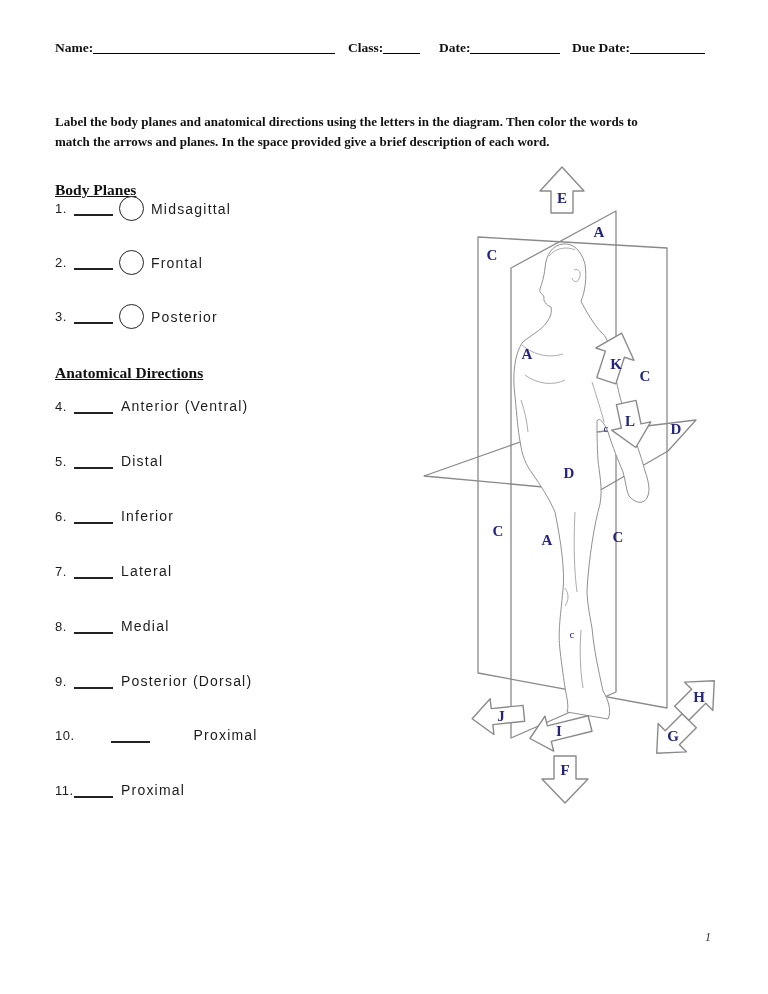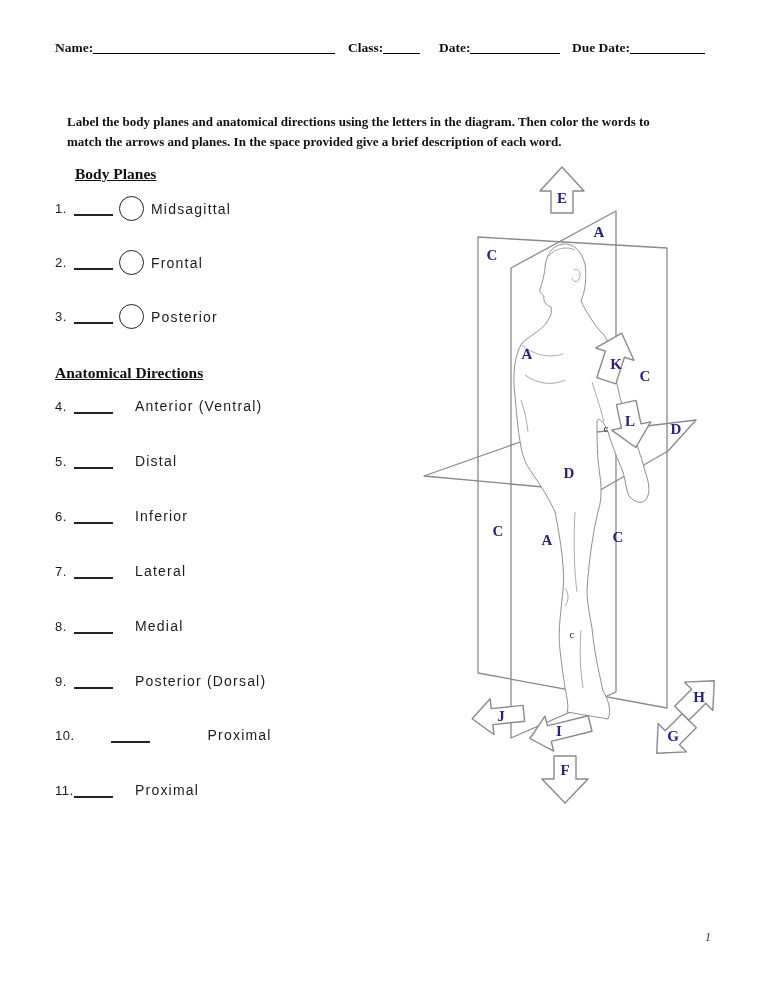--- a/index.html
+++ b/index.html
@@ -11,34 +11,34 @@
     padding-left:13px;
   }
   
   .hfield{ position:absolute; top:40px; font-weight:bold; font-size:13.5px; white-space:nowrap; }
   .blankline{ display:inline-block; border-bottom:1.4px solid #000; height:13px; vertical-align:-2px; }
   
   .title{ position:absolute; top:85px; left:0; width:100%; text-align:center;
           font-weight:bold; font-size:13.5px; text-decoration:underline; }
   .instructions{ position:absolute; top:112px; left:55px; width:665px;
           font-weight:bold; font-size:13px; line-height:20px; }
-  .instructions div{ white-space:nowrap;margin-left:12px; }
+  .instructions div{ white-space:nowrap; }
   
   .sechead{ position:absolute; left:55px; font-weight:bold; font-size:15.5px;
           text-decoration:underline; font-family:"Liberation Serif", serif; }
   
   .item{ position:absolute; left:55px; display:flex; align-items:center;
          font-family:"Liberation Sans", sans-serif; font-size:14px; color:#1c1c1c;
          letter-spacing:1.2px; }
   .item .num{ display:inline-block; min-width:19px; font-size:13px; letter-spacing:0.5px; }
   .item .wblank{ display:inline-block; width:39px; height:15px; border-bottom:2px solid #222; }
   .item .circle{ display:inline-block; width:25px; height:25px; border:1.6px solid #222;
                  border-radius:50%; margin:0 3px 0 6px; background:#fff; }
   .item .lbl{ margin-left:4px;text-align:right; }
-  .item.noc .lbl{ margin-left:22px; }
+  .item.noc .lbl{ margin-left:8px; }
   
   .diagram{ position:absolute; left:415px; top:160px; }
   .pagenum{ position:absolute; left:705px; top:930px; font-style:italic; font-size:12px; color:#333; }
   svg text{ font-family:"Liberation Serif", serif; }
   svg .biglbl{ font-size:15px; font-weight:bold; }
   svg .smalllbl{ font-size:11px; }
 </style>
 </head>
 <body>
 
@@ -56,21 +56,21 @@
   <div class="hfield" style="left:572px;">
     <span>Due Date:</span><span class="blankline" style="width:75px;"></span>
   </div>
 
 
   <div class="instructions">
     <div>Label the body planes and anatomical directions using the letters in the diagram. Then color the words to</div>
     <div>match the arrows and planes. In the space provided give a brief description of each word.</div>
   </div>
 
-  <div class="sechead" style="top:165px;margin-left:20px;">Body Planes</div>
+  <div class="sechead" style="top:181px;">Body Planes</div>
 
   <div class="item" style="top:196px;">
     <span class="num">1.</span>
       <span class="wblank"></span>
       <span class="circle"></span>
       <span class="lbl">Midsagittal</span>
   </div>
   <div class="item" style="top:250px;">
     <span class="num">2.</span>
       <span class="wblank"></span>

